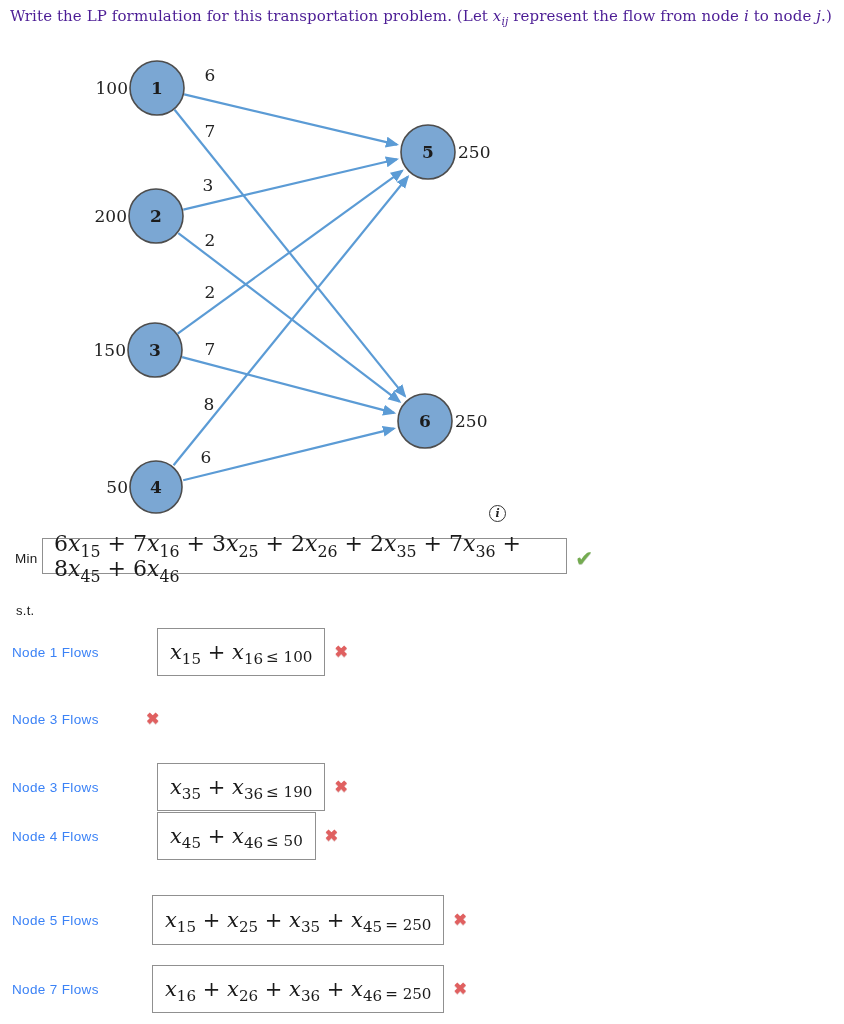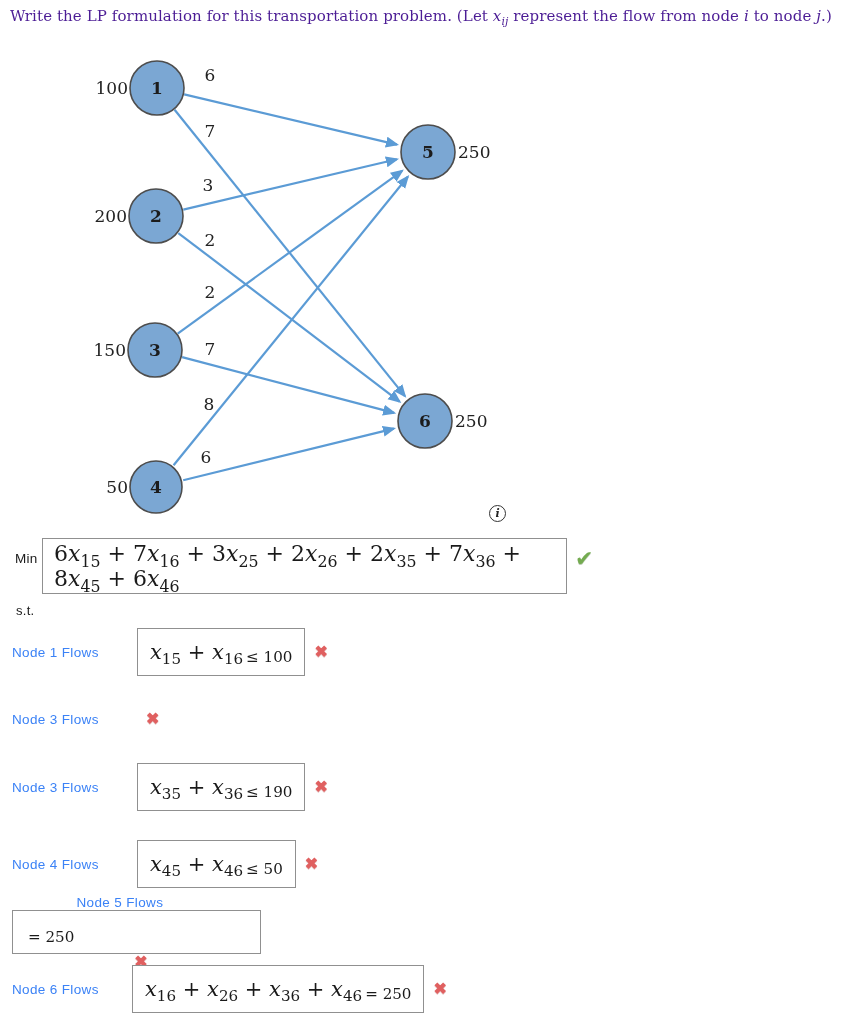--- a/index.html
+++ b/index.html
@@ -24,33 +24,33 @@
   }
   .math{font-family:"DejaVu Serif","Liberation Serif",serif;}
   .math i,.math .mx{font-style:italic;}
   .math sub{font-size:.72em;line-height:0;vertical-align:-0.35em;}
   .answer-box{
     display:inline-flex;align-items:center;box-sizing:border-box;
     border:1px solid #909090;background:#fff;cursor:text;
   }
   .min-label{position:absolute;left:15px;top:551px;font-size:13.5px;letter-spacing:.3px;}
   .obj-box{
-    position:absolute;left:42px;top:538px;width:525px;height:56px;
+    position:absolute;left:42px;top:538px;width:525px;height:36px;
     padding:0 10px 0 11px;font-size:22px;
   }
   .mark-check{
     position:absolute;left:575px;top:548px;font-size:22px;line-height:1;
     color:#74ab50;text-shadow:0 1px 0 rgba(60,110,40,.35);
   }
   .st-label{position:absolute;left:16px;top:603px;font-size:13px;letter-spacing:.3px;}
   .c-row{position:absolute;left:12px;display:flex;align-items:center;height:48px;}
-  .c-row.tall{height:50px;flex-direction:column;}
+  .c-row.tall{height:50px;}
   .c-label{width:125px;flex:none;font-size:13.5px;letter-spacing:.35px;color:#3b82f6;}
   .c-row.wide .c-label{width:120px;}
-  .c-box{height:100%;padding:12px 12px;font-size:21px;}
+  .c-box{height:100%;padding:4px 12px;font-size:21px;margin-left:20px;}
   .rel{font-size:.72em;margin-left:3px;position:relative;top:.34em;}
   .mark-x{
     margin-left:9px;font-size:16px;font-weight:bold;line-height:1;
     color:#e06060;text-shadow:0 1px 0 rgba(160,40,40,.25);
   }
 </style>
 </head>
 <body>
 
 <div class="page">
@@ -143,39 +143,40 @@
 
   <div class="c-row" style="top:763px">
     <span class="c-label">Node 3 Flows</span>
     <span class="answer-box c-box math" style="min-width:155px">
         <span><span class="mx">x</span><sub>35</sub> + <span class="mx">x</span><sub>36</sub></span>
         <span class="rel">≤ 190</span>
       </span>
     <span class="mark-x">✖</span>
   </div>
 
-  <div class="c-row" style="top:840px">
+  <div class="c-row" style="top:812px">
     <span class="c-label">Node 4 Flows</span>
     <span class="answer-box c-box math" style="min-width:146px">
         <span><span class="mx">x</span><sub>45</sub> + <span class="mx">x</span><sub>46</sub></span>
         <span class="rel">≤ 50</span>
       </span>
     <span class="mark-x">✖</span>
   </div>
 
   <div class="c-row wide tall" style="top:895px">
     <span class="c-label">Node 5 Flows</span>
     <span class="answer-box c-box math" style="min-width:249px">
+        <span><span class="mx">x</span><sub>15</sub> + <span class="mx">x</span><sub>25</sub> + <span class="mx">x</span><sub>35</sub> + <span class="mx">x</span><sub>45</sub></span>
         <span class="rel">= 250</span>
       </span>
     <span class="mark-x">✖</span>
   </div>
 
   <div class="c-row wide" style="top:965px">
-    <span class="c-label">Node 6 Flows</span>
+    <span class="c-label">Node 7 Flows</span>
     <span class="answer-box c-box math" style="min-width:251px">
         <span><span class="mx">x</span><sub>16</sub> + <span class="mx">x</span><sub>26</sub> + <span class="mx">x</span><sub>36</sub> + <span class="mx">x</span><sub>46</sub></span>
         <span class="rel">= 250</span>
       </span>
     <span class="mark-x">✖</span>
   </div>
 
 </div>
 
 </body></html>

